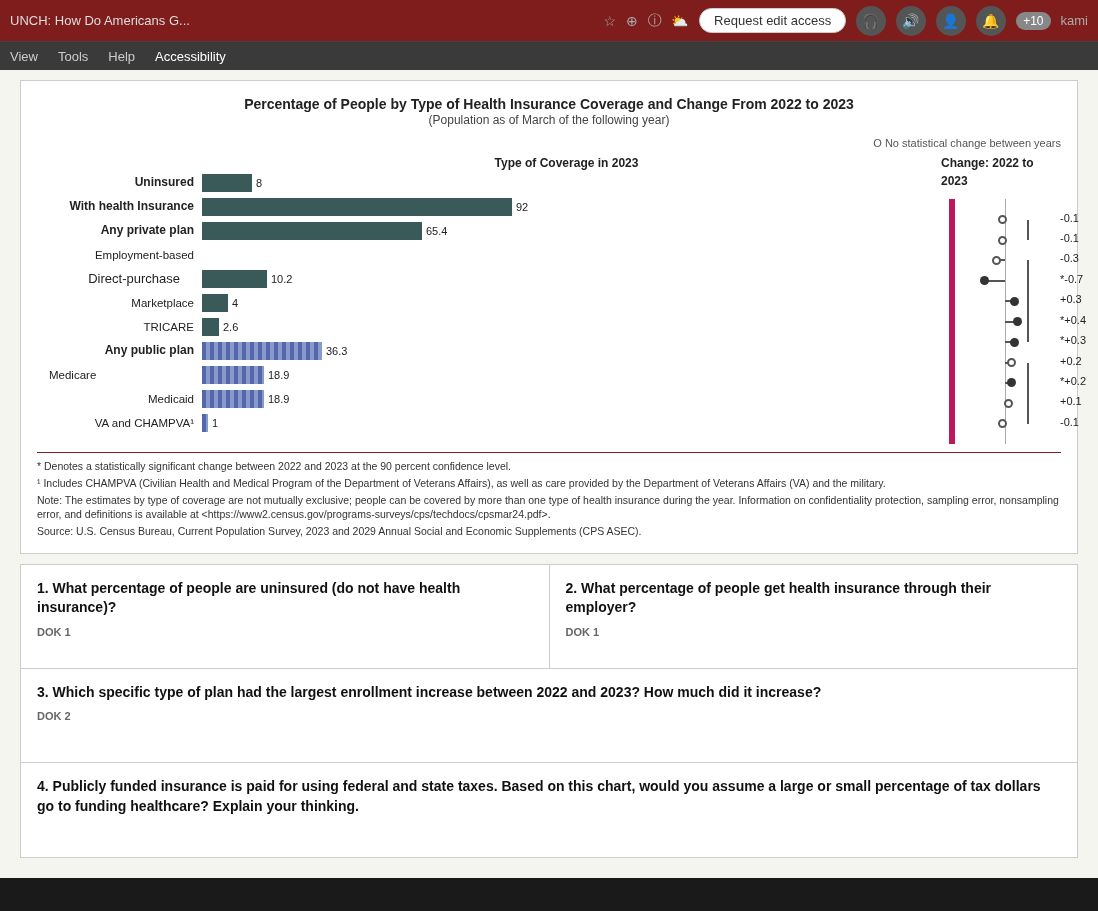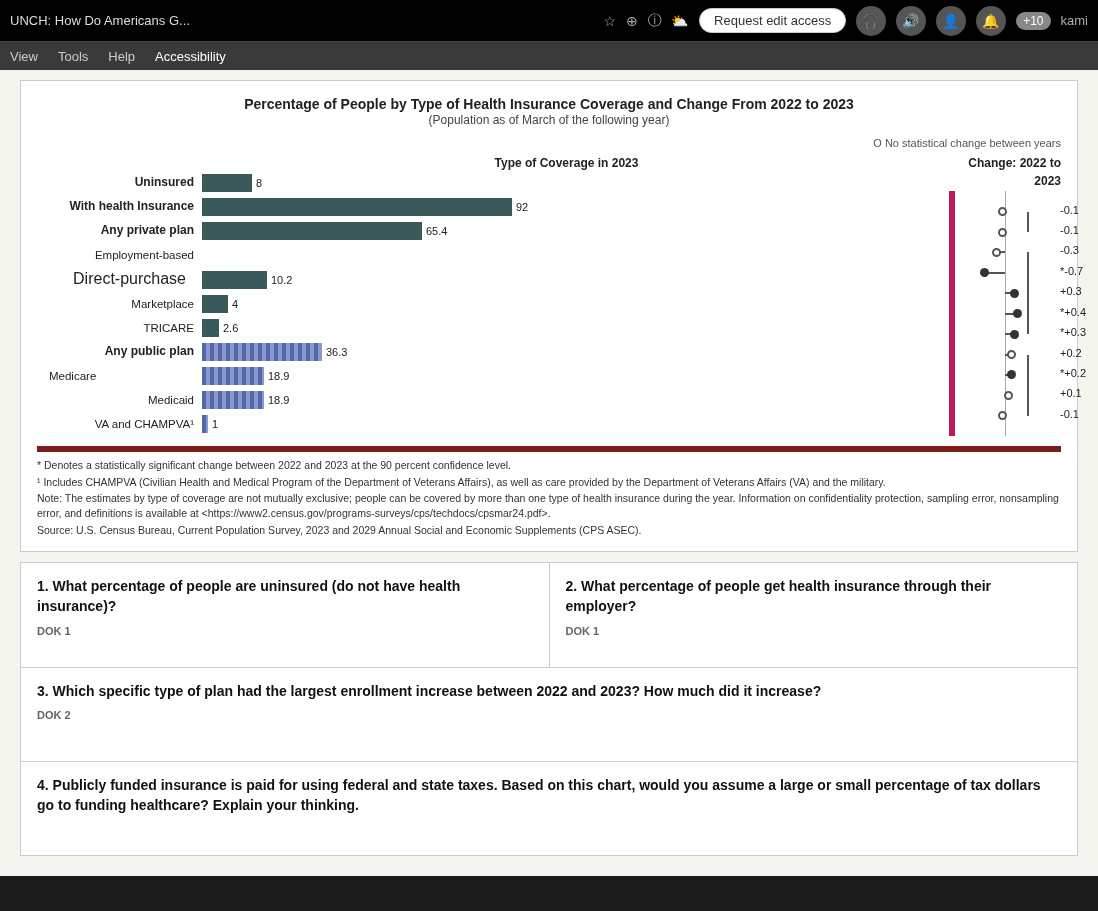--- a/index.html
+++ b/index.html
@@ -6,21 +6,21 @@
     body {
       font-family: Arial, sans-serif;
       background: #1a1a1a;
       width: 1098px;
       min-height: 911px;
       overflow-x: hidden;
     }
 
     
     .browser-bar {
-      background: #000000;
+      background: #7f1d1d;
       height: 42px;
       display: flex;
       align-items: center;
       padding: 0 10px;
       gap: 10px;
       border-bottom: 1px solid #444;
     }
     .request-btn {
       background: white;
       border: 1px solid #ccc;
@@ -150,21 +150,21 @@
       color: #222;
       margin-left: 4px;
       white-space: nowrap;
     }
 
     
     .notes-section {
       font-size: 10.5px;
       color: #333;
       line-height: 1.4;
-      border-top: 6px solid #7f1d1d;
+      border-top: 1px solid #7f1d1d;
       margin-top: 8px;
       padding-top: 6px;
     }
 
     
     .questions-grid {
       background: white;
       border: 1px solid #ccc;
     }
     .questions-row {
@@ -280,21 +280,21 @@
       </div>
       <span class="bar-value" style="font-size:11px;color:#222;margin-left:4px;">65.4</span>
     </div>
   </div>
             <div class="bar-row">
     <div class="bar-label" style="width:165px;text-align:right;padding-right:8px;padding-left:12px;font-size:11.5px;color:#222;">
       Employment-based
     </div>
   </div>
             <div class="bar-row">
-    <div class="bar-label" style="width:165px;text-align:right;padding-right:16px;padding-left:12px;font-size:16px;color:#222;">
+    <div class="bar-label" style="width:165px;text-align:right;padding-right:22px;padding-left:12px;font-size:13px;color:#222;">
       Direct-purchase
     </div>
     <div class="bar-wrapper">
       <div class="bar dark-teal" style="width:65px;">
       </div>
       <span class="bar-value" style="font-size:11px;color:#222;margin-left:4px;">10.2</span>
     </div>
   </div>
             <div class="bar-row">
     <div class="bar-label" style="width:165px;text-align:right;padding-right:8px;padding-left:24px;font-size:11.5px;color:#222;">
@@ -353,21 +353,21 @@
     <div class="bar-wrapper">
       <div class="bar blue-pattern" style="width:6px;">
       </div>
       <span class="bar-value" style="font-size:11px;color:#222;margin-left:4px;">1</span>
     </div>
   </div>
           </div>
       </div>
 
       <div style="width:130px; padding-left:10px;">
-        <div style="text-align:right; margin-bottom:2px;">
+        <div style="margin-bottom:10px;">
           <span style="font-size:12px;font-weight:bold;color:#222;">Change: 2022 to 2023</span>
         </div>
         <div id="change-chart" style="position:relative; height:245px; margin-left:8px; border-left:6px solid #be185d;">
 
         <div style="position: absolute; left: 50px; top: 0px; width: 1px; height: 100%; background: rgb(170, 170, 170);"></div>
             <div style="position: absolute; left: 42.5px; top: 15.9167px; width: 9px; height: 9px; border-radius: 50%; background: white; border: 2px solid rgb(85, 85, 85); z-index: 2;"></div>
             <div style="position: absolute; left: 47px; top: 19.4167px; width: 3px; height: 2px; background: rgb(85, 85, 85);"></div>
             <div style="position: absolute; left: 105px; top: 12.4167px; font-size: 11px; color: rgb(34, 34, 34); white-space: nowrap;">-0.1</div>
             <div style="position: absolute; left: 42.5px; top: 36.3333px; width: 9px; height: 9px; border-radius: 50%; background: white; border: 2px solid rgb(85, 85, 85); z-index: 2;"></div>
             <div style="position: absolute; left: 47px; top: 39.8333px; width: 3px; height: 2px; background: rgb(85, 85, 85);"></div>

